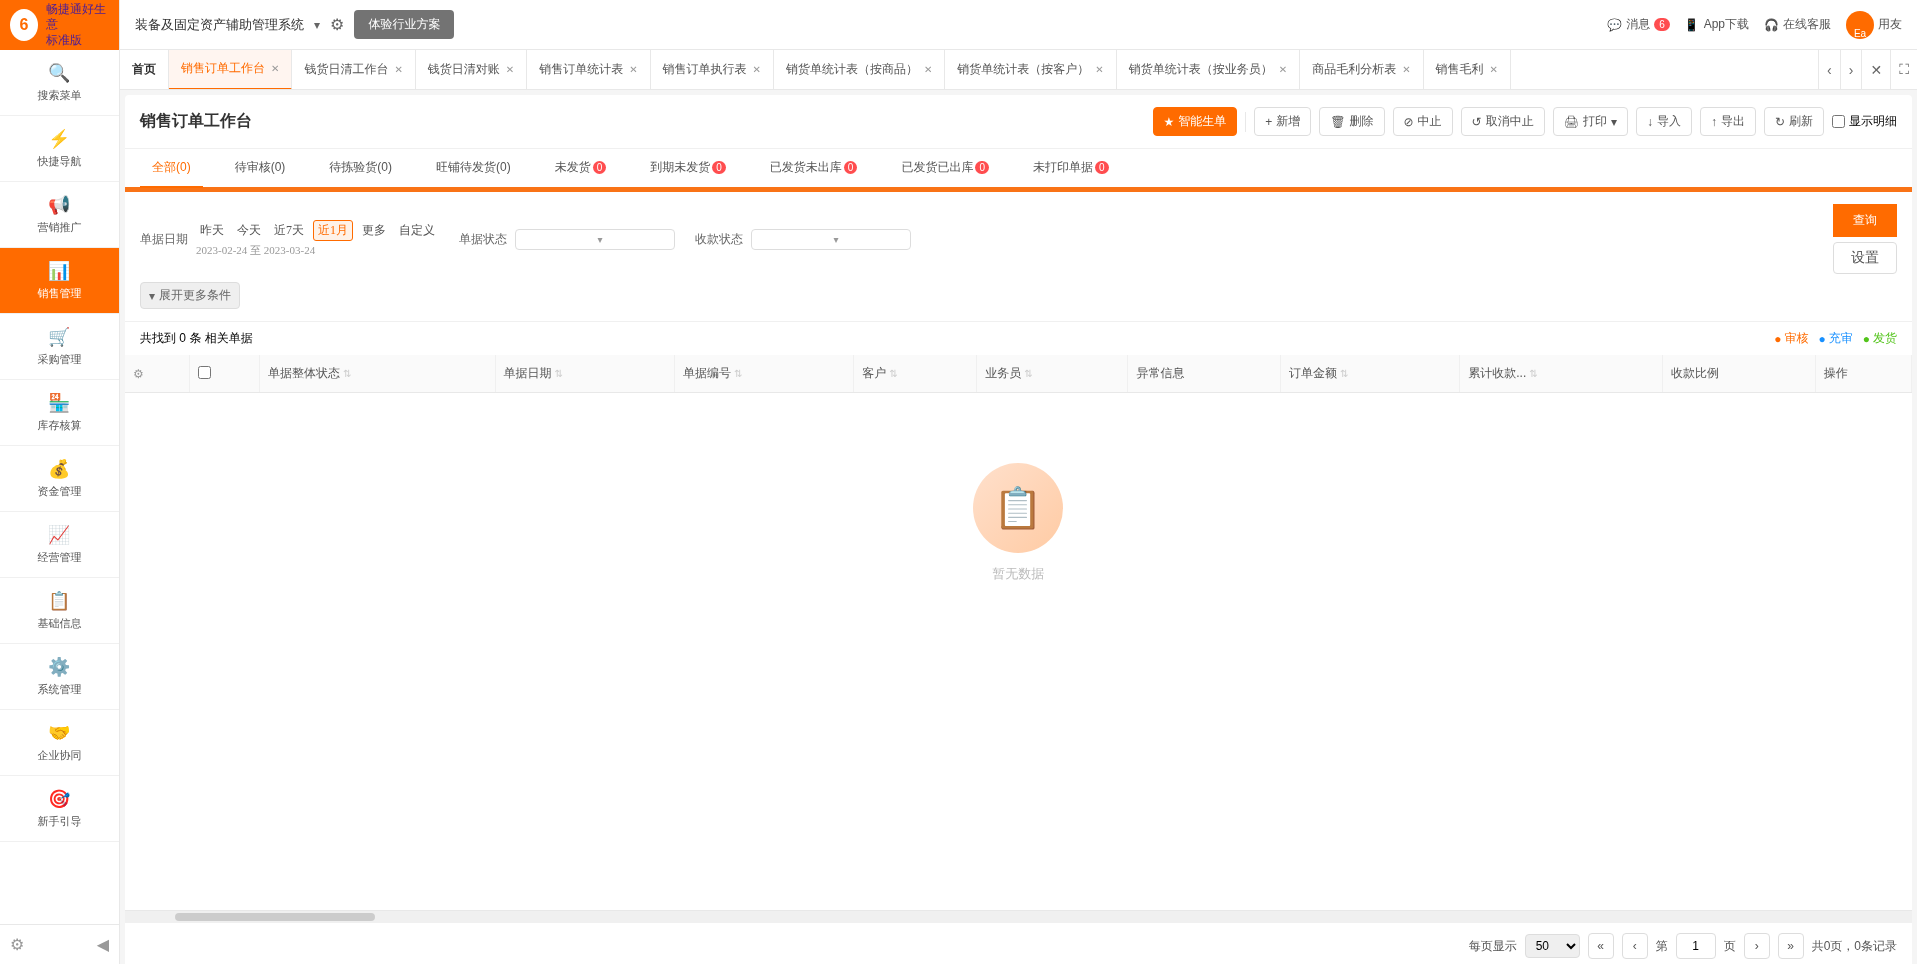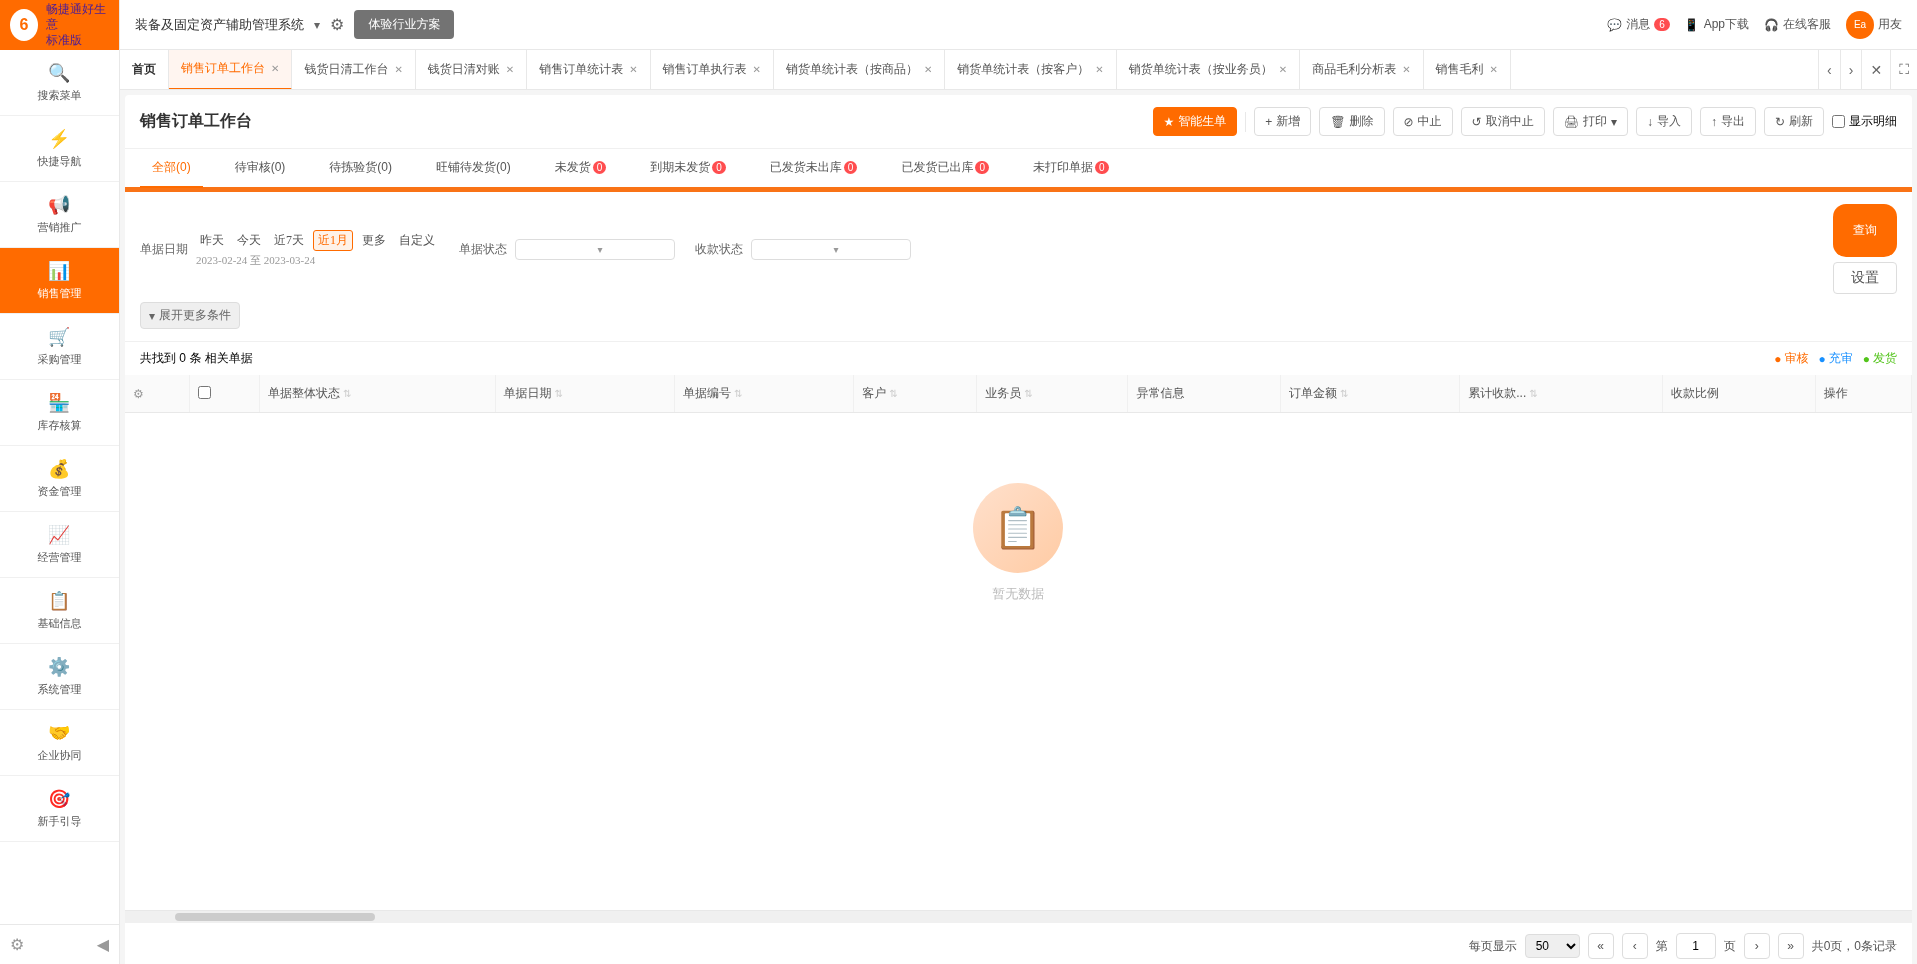--- a/index.html
+++ b/index.html
@@ -19,21 +19,21 @@
     
     
     .header { position: fixed; left: 120px; top: 0; right: 0; height: 50px; background: #fff; border-bottom: 1px solid #e8e8e8; display: flex; align-items: center; padding: 0 15px; z-index: 99; gap: 10px; }
     .header-title { font-size: 13px; color: #333; flex: none; }
     .header-dropdown { cursor: pointer; color: #666; }
     .header-settings { cursor: pointer; color: #666; font-size: 16px; }
     .header-btn { background: #737373; color: #fff; border: none; padding: 6px 14px; border-radius: 4px; cursor: pointer; font-size: 12px; }
     .header-right { margin-left: auto; display: flex; align-items: center; gap: 15px; color: #555; font-size: 12px; }
     .header-right-item { display: flex; align-items: center; gap: 4px; cursor: pointer; }
     .badge { background: #ff4d4f; color: #fff; border-radius: 10px; padding: 1px 5px; font-size: 10px; }
-    .user-avatar { width: 28px; height: 28px; background: #ff6b00; border-radius: 50%; display: flex; align-items: center; justify-content: center; color: #fff; font-size: 12px; }
+    .user-avatar { width: 28px; height: 28px; background: #ff6b00; border-radius: 50%; display: flex; align-items: flex-end; justify-content: center; color: #fff; font-size: 12px; }
     
     
     .tab-bar { position: fixed; left: 120px; top: 50px; right: 0; height: 40px; background: #fff; border-bottom: 1px solid #e8e8e8; display: flex; align-items: center; z-index: 98; overflow: hidden; }
     .tab-item { height: 40px; display: flex; align-items: center; padding: 0 12px; font-size: 12px; cursor: pointer; white-space: nowrap; border-right: 1px solid #e8e8e8; color: #555; flex-shrink: 0; }
     .tab-item.active { background: #fff5f0; color: #ff6b00; border-bottom: 2px solid #ff6b00; }
     .tab-item.home { color: #333; font-weight: bold; }
     .tab-close { margin-left: 6px; color: #999; font-size: 10px; }
     .tab-nav-btn { padding: 0 8px; color: #666; cursor: pointer; font-size: 14px; height: 40px; display: flex; align-items: center; border-left: 1px solid #e8e8e8; }
     .tab-bar-right { margin-left: auto; display: flex; }
     
@@ -62,21 +62,21 @@
     .filter-label { font-size: 12px; color: #666; white-space: nowrap; }
     .filter-date-range { display: flex; flex-direction: column; font-family: Liberation Serif, serif; }
     .date-options { display: flex; align-items: center; gap: 5px; }
     .date-opt { font-size: 12px; color: #555; cursor: pointer; padding: 2px 4px; }
     .date-opt.active { color: #ff6b00; background: #fff2e8; border-radius: 3px; border: 1px solid #ff6b00; padding: 1px 4px; }
     .date-range-text { font-size: 11px; color: #999; margin-top: 2px; }
     .filter-select { display: flex; align-items: center; gap: 5px; border: 1px solid #ddd; border-radius: 4px; padding: 4px 8px; min-width: 160px; cursor: pointer; background: #fff; }
     .filter-select span { flex: 1; font-size: 12px; color: #bbb; }
     .filter-select .arrow { color: #999; font-size: 10px; }
     .expand-btn { display: flex; align-items: center; gap: 4px; font-size: 12px; color: #666; cursor: pointer; padding: 4px 8px; border: 1px solid #ddd; border-radius: 4px; }
-    .query-btn { background: #ff6b00; color: #fff; border: none; padding: 18px 20px; border-radius: 13px; cursor: pointer; font-size: 12px; }
+    .query-btn { background: #ff6b00; color: #fff; border: none; padding: 8px 20px; border-radius: 0; cursor: pointer; font-size: 12px; }
     .settings-btn { background: #fff; color: #555; border: 1px solid #ddd; padding: 6px 12px; border-radius: 4px; cursor: pointer; font-size: 14px; }
     .filter-actions { display: flex; flex-direction: column; gap: 5px; margin-left: auto; }
     
     
     .summary-bar { padding: 8px 15px; display: flex; align-items: center; justify-content: space-between; flex-shrink: 0; text-align: right; }
     .summary-actions { display: flex; align-items: center; gap: 10px; }
     .action-link { font-size: 12px; cursor: pointer; display: flex; align-items: center; gap: 3px; }
     .action-link.orange { color: #ff6b00; }
     .action-link.blue { color: #1890ff; }
     .action-link.green { color: #52c41a; }

